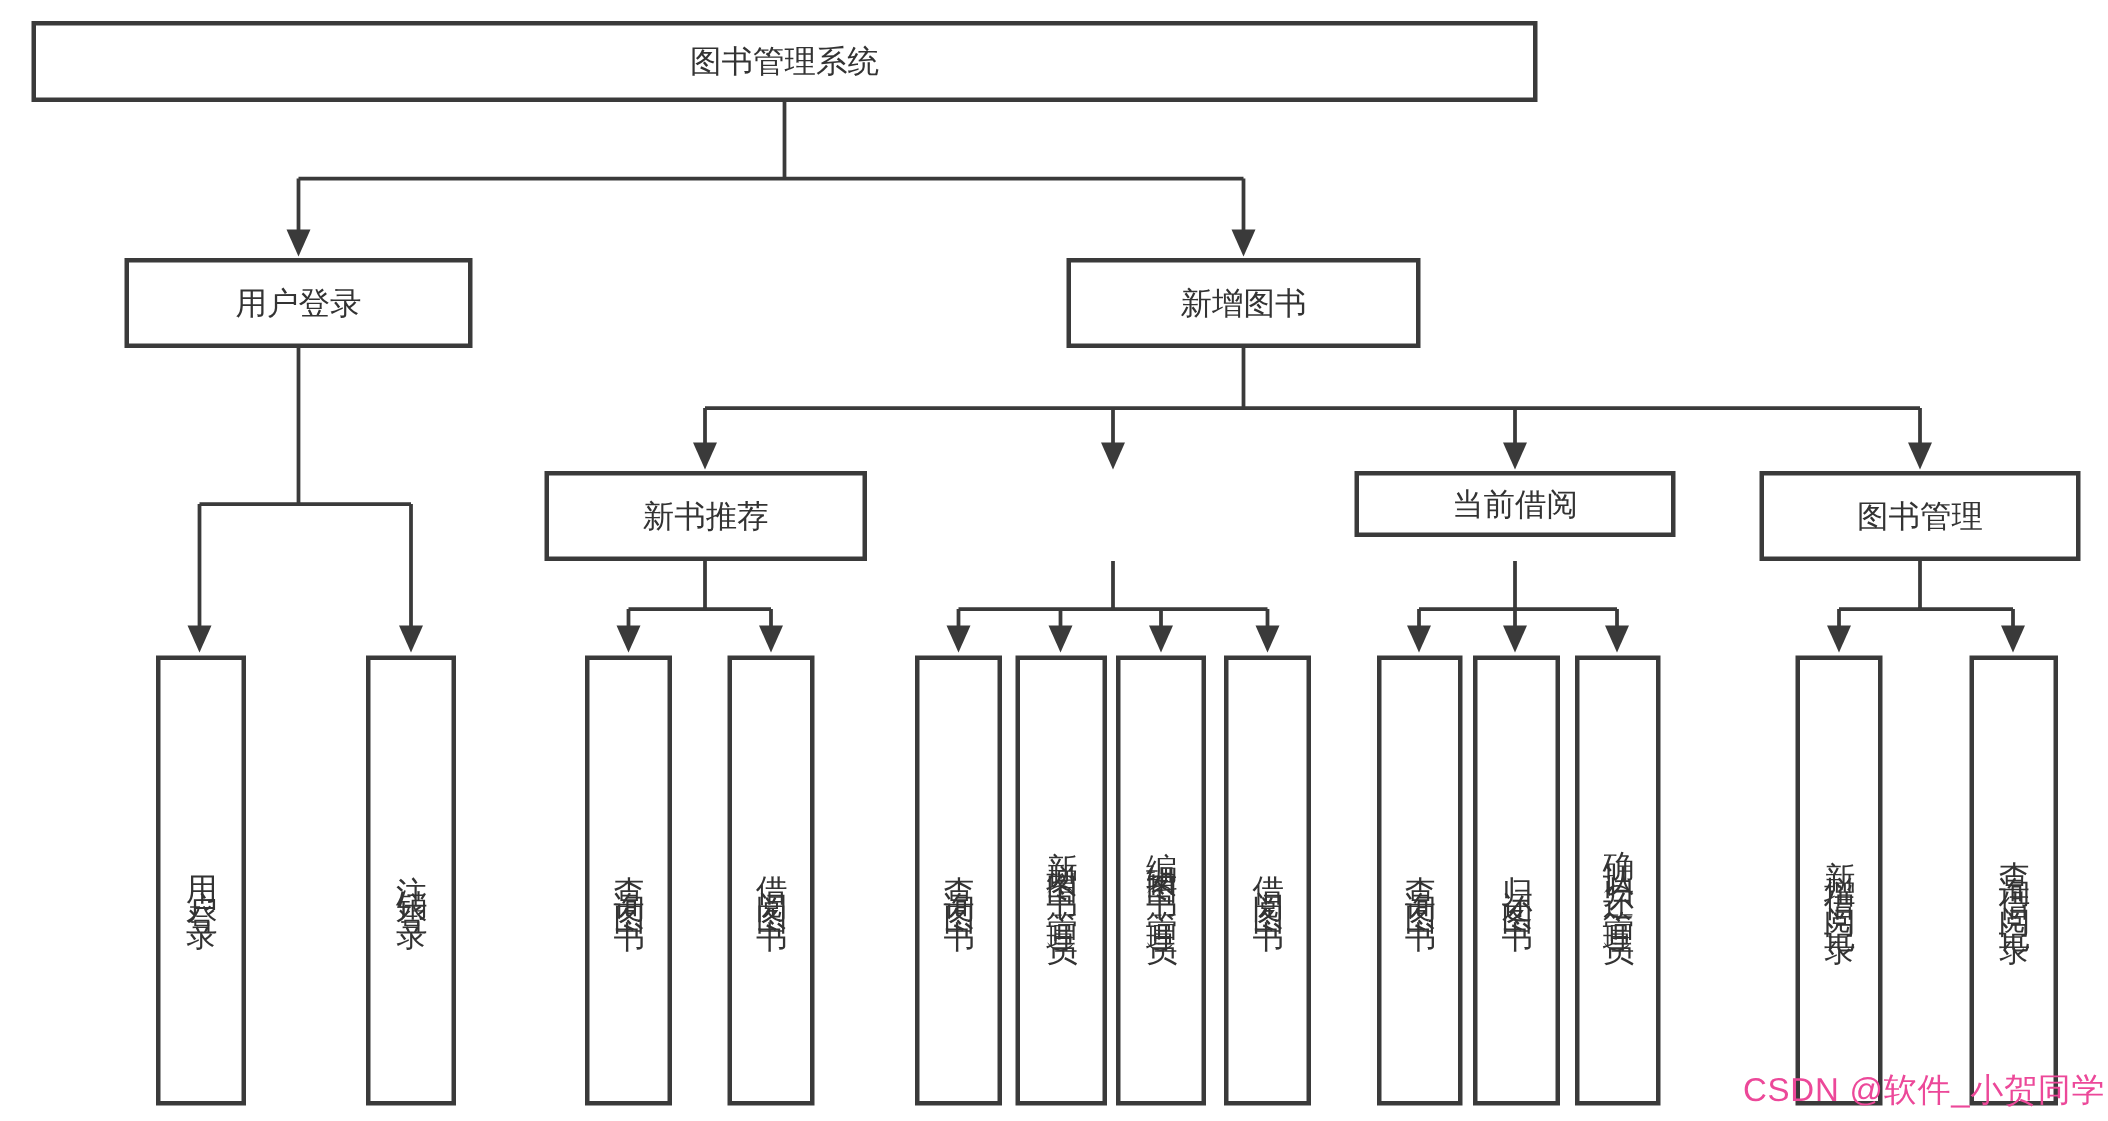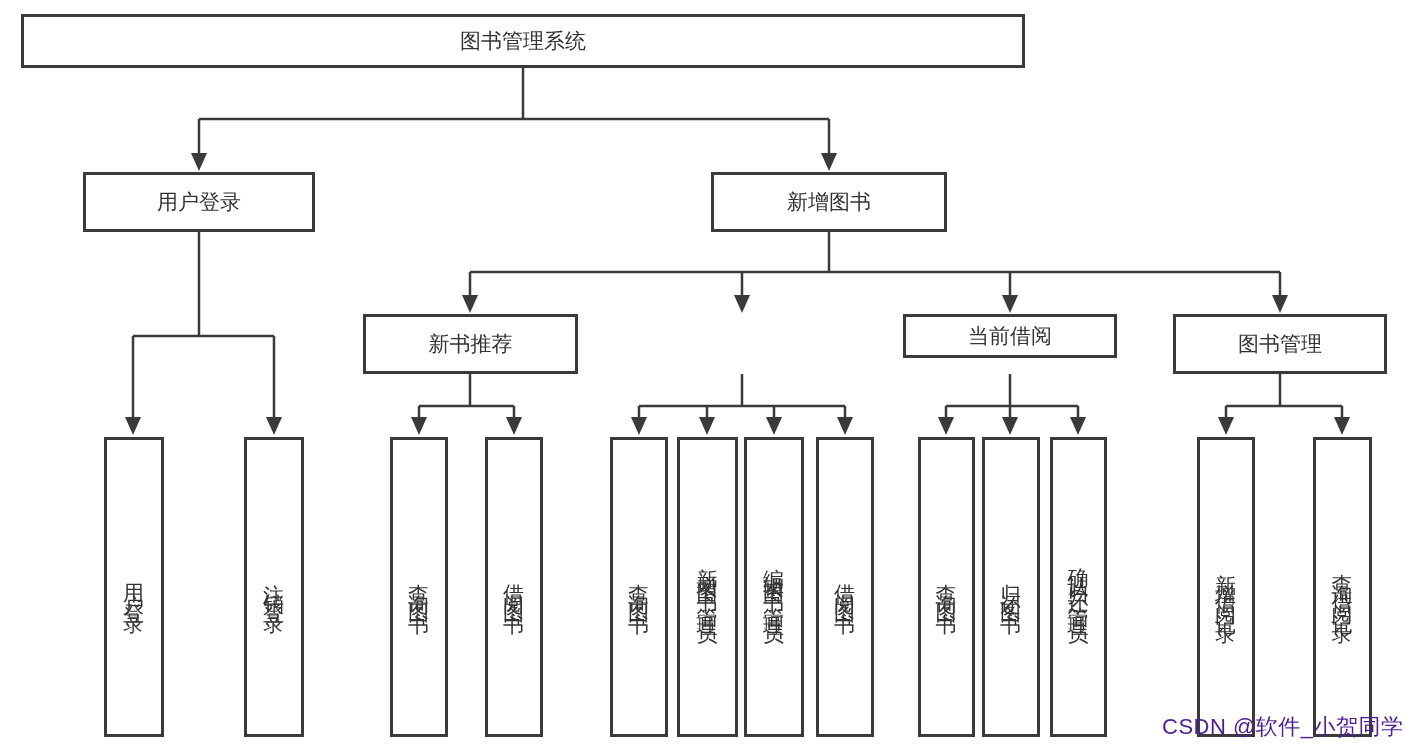--- a/index.html
+++ b/index.html
@@ -34,21 +34,21 @@
   .lf-ba{left:677px;width:61px;}
   .lf-be{left:744px;width:60px;}
   .lf-bb{left:816px;width:58px;}
   .lf-cq{left:918px;width:57px;}
   .lf-cr{left:982px;width:58px;}
   .lf-cc{left:1050px;width:57px;}
   .lf-ra{left:1197px;width:58px;}
   .lf-rq{left:1313px;width:59px;}
   .watermark{
     position:absolute;left:1162px;top:712px;z-index:3;
-    color:#4c1d95;font-size:22px;letter-spacing:0.5px;
+    color:#ec4899;font-size:22px;letter-spacing:0.5px;
   }
 </style>
 </head>
 <body>
 
 <div class="canvas">
 
   <svg class="connectors" width="1405" height="747" viewBox="0 0 1405 747" aria-hidden="true">
     <g stroke="#3a3a3a" stroke-width="2.5" fill="none">
 

